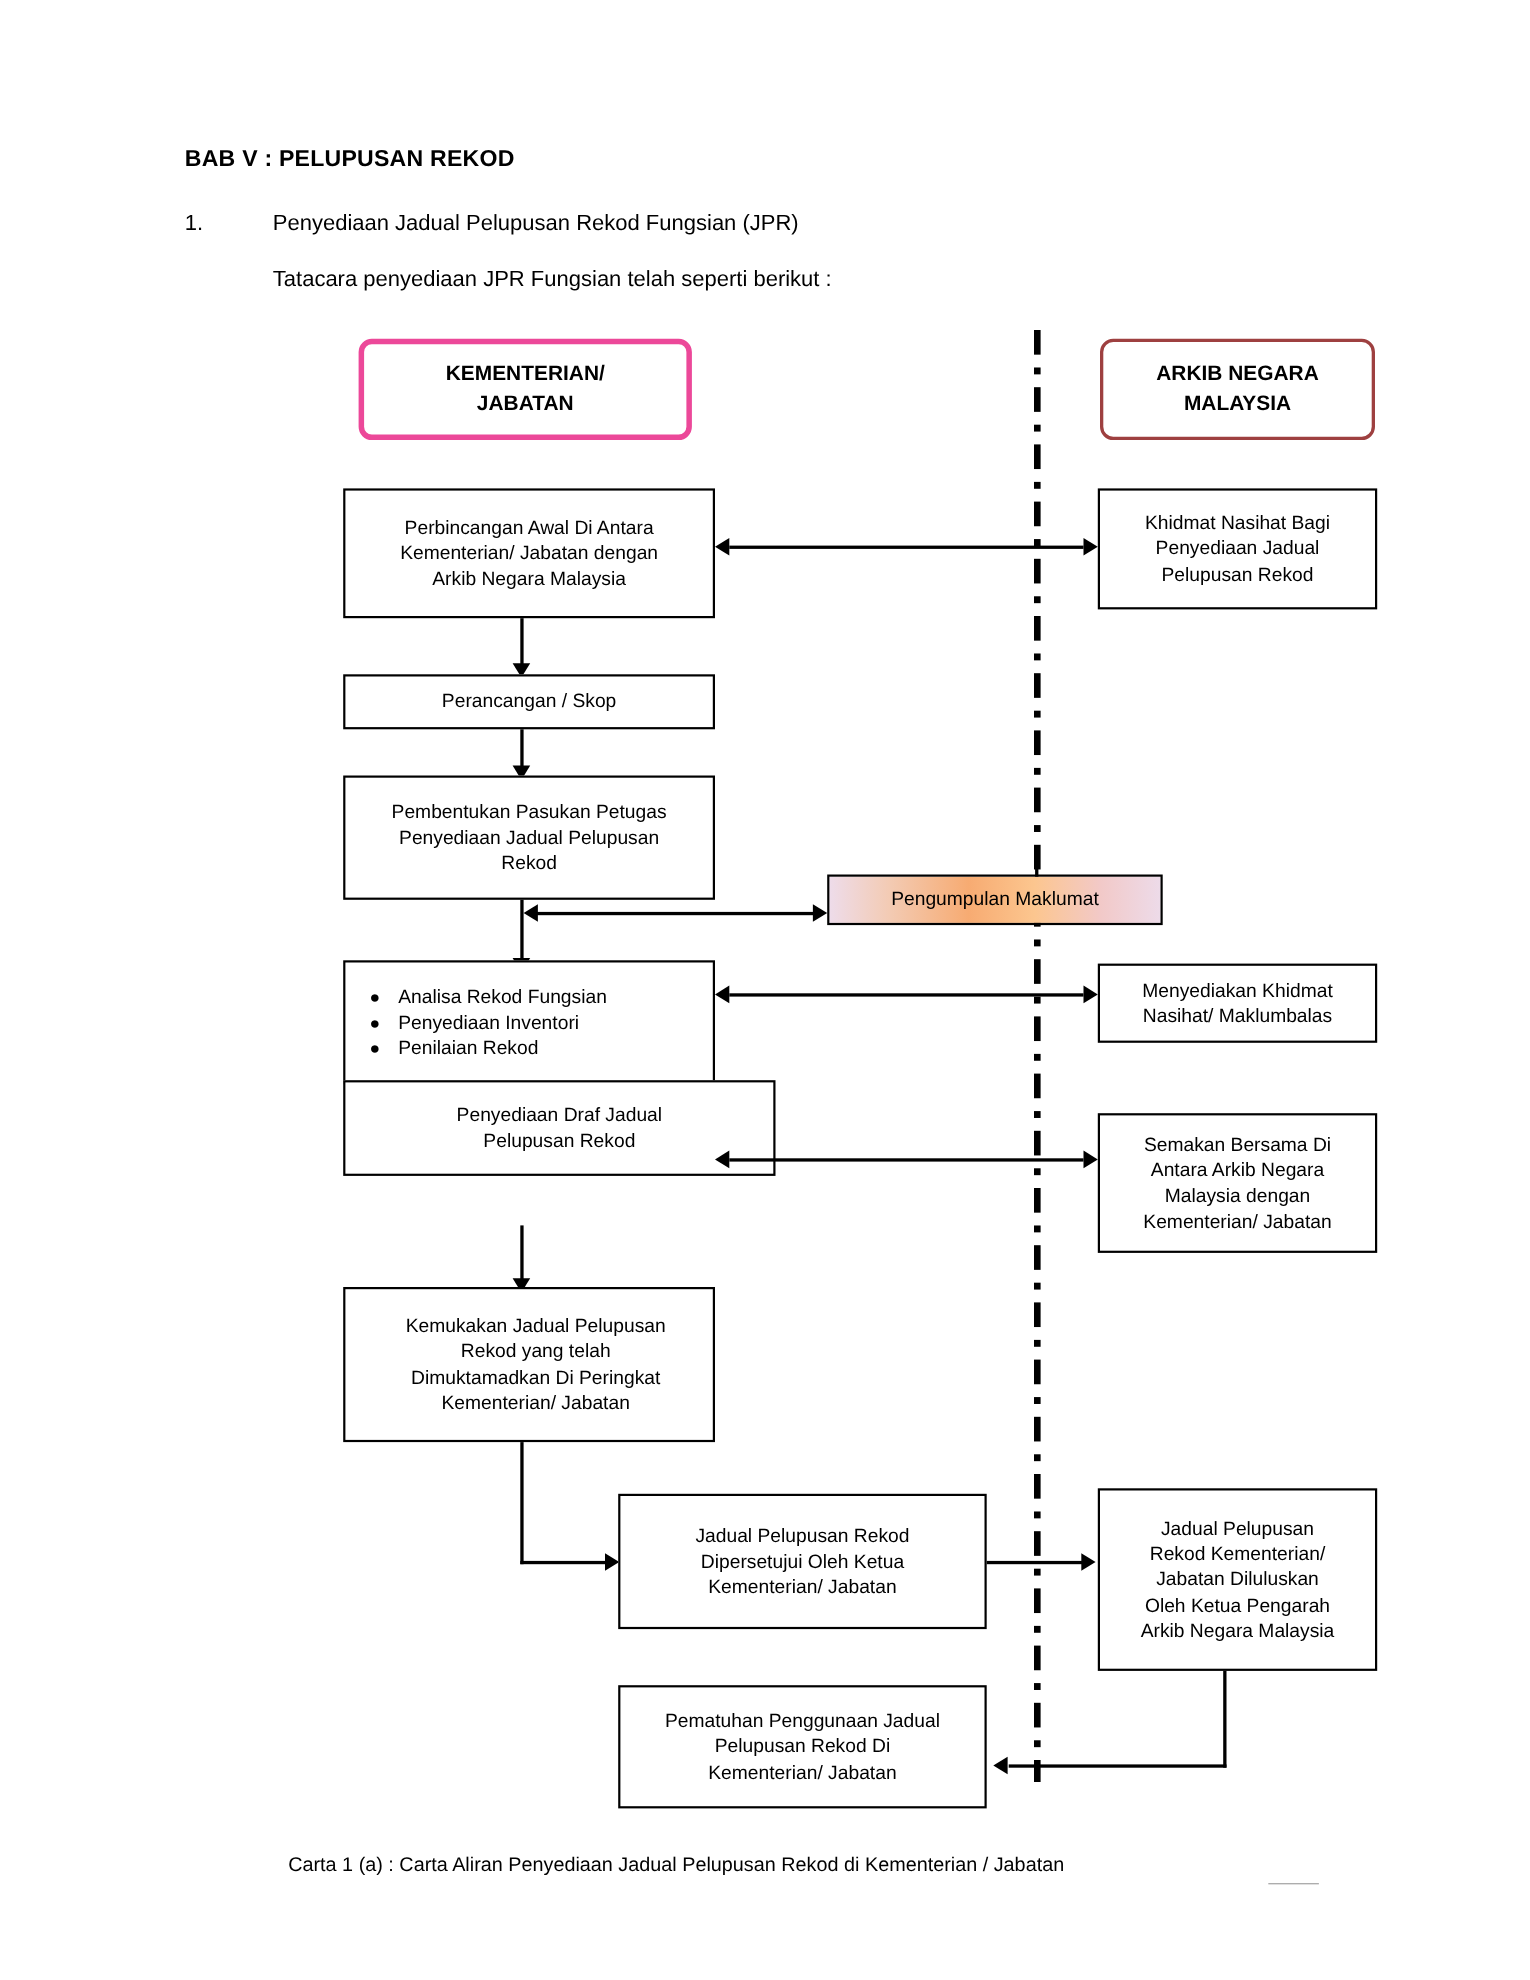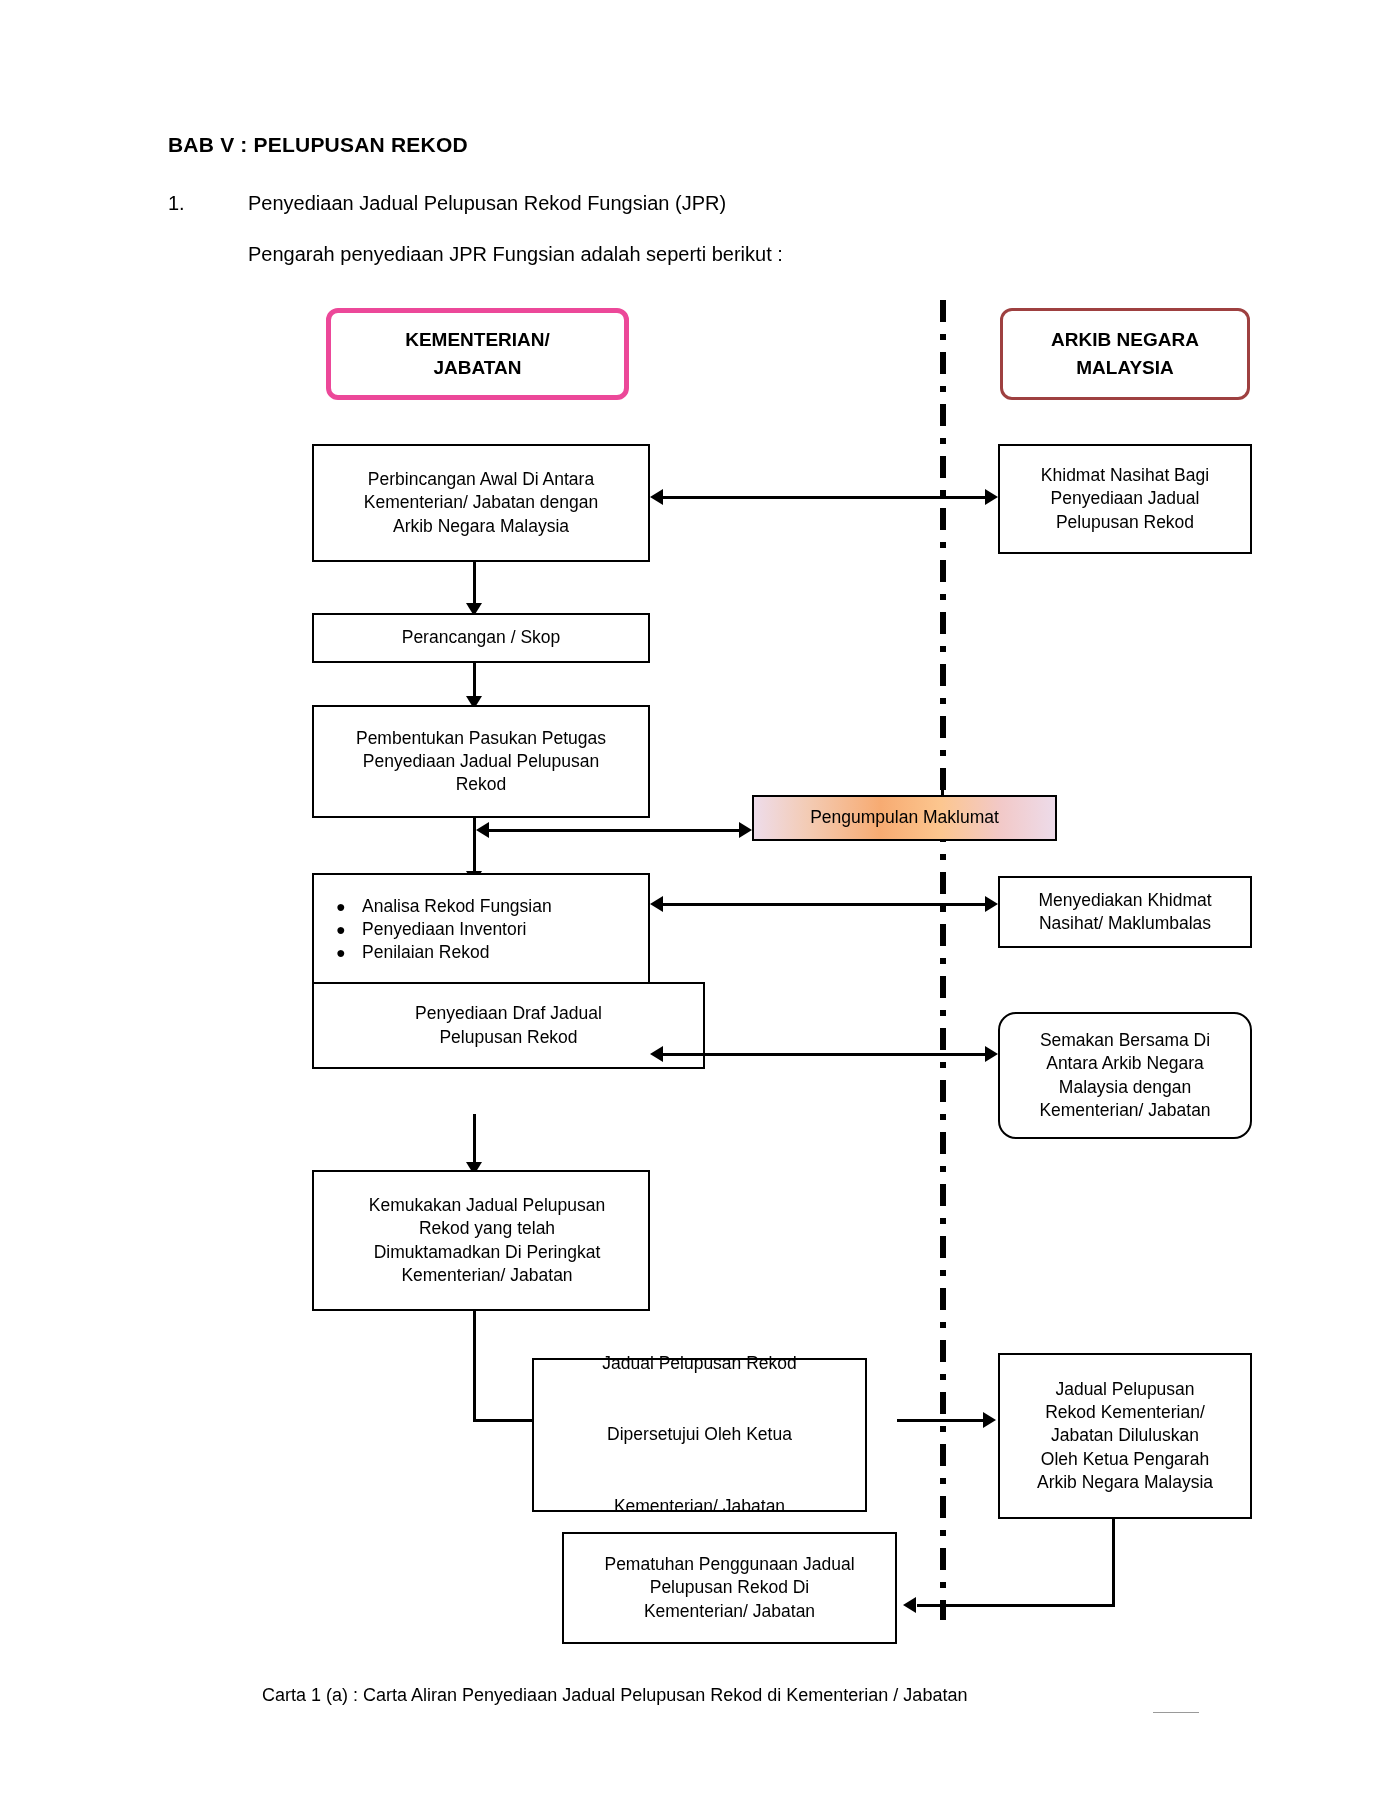--- a/index.html
+++ b/index.html
@@ -181,21 +181,21 @@
     height: 1px;
     background: #9a9a9a;
   }
 </style>
 </head>
 <body>
 
 <div id="doc-title">BAB V : PELUPUSAN REKOD</div>
 <div id="section-number">1.</div>
 <div id="section-title">Penyediaan Jadual Pelupusan Rekod Fungsian (JPR)</div>
-<div id="section-sub">Pengarah penyediaan JPR Fungsian adalah seperti berikut :</div>
+<div id="section-sub">Tatacara penyediaan JPR Fungsian telah seperti berikut :</div>
 
 <div id="flowchart">
 
   <div id="swimlane-divider"></div>
 
   <div class="lane-header" id="lane-header-left" style="left:326px; top:308px; width:303px; height:92px;">
     <span class="ln">KEMENTERIAN/</span>
     <span class="ln">JABATAN</span>
   </div>
 
@@ -274,21 +274,21 @@
   <div class="arrow right" style="left:985px; top:896px;"></div>
 
   <div class="vline" style="left:473px; top:986px; height:40px;"></div>
   <div class="arrow down" style="left:466px; top:1019px;"></div>
 
   <div class="node" id="node-draf-jadual" style="left:312px; top:982px; width:393px; height:87px;">
     <span class="ln">Penyediaan Draf Jadual</span>
     <span class="ln">Pelupusan Rekod</span>
   </div>
 
-  <div class="node" id="node-semakan-bersama" style="left:998px; top:1012px; width:254px; height:127px;border-radius:18px;">
+  <div class="node" id="node-semakan-bersama" style="left:998px; top:1012px; width:254px; height:127px;">
     <span class="ln">Semakan Bersama Di</span>
     <span class="ln">Antara Arkib Negara</span>
     <span class="ln">Malaysia dengan</span>
     <span class="ln">Kementerian/ Jabatan</span>
   </div>
 
   <div class="hline" style="left:663px; top:1053px; width:322px;"></div>
   <div class="arrow left" style="left:650px; top:1046px;"></div>
   <div class="arrow right" style="left:985px; top:1046px;"></div>
 
@@ -299,21 +299,21 @@
     <span class="ln">Kemukakan Jadual Pelupusan</span>
     <span class="ln">Rekod yang telah</span>
     <span class="ln">Dimuktamadkan Di Peringkat</span>
     <span class="ln">Kementerian/ Jabatan</span>
   </div>
 
   <div class="vline" style="left:473px; top:1311px; height:111px;"></div>
   <div class="hline" style="left:473px; top:1419px; width:80px;"></div>
   <div class="arrow right" style="left:550px; top:1412px;"></div>
 
-  <div class="node" id="node-dipersetujui" style="left:532px; top:1358px; width:335px; height:154px;gap:48px;">
+  <div class="node" id="node-dipersetujui" style="left:562px; top:1358px; width:335px; height:123px;">
     <span class="ln">Jadual Pelupusan Rekod</span>
     <span class="ln">Dipersetujui Oleh Ketua</span>
     <span class="ln">Kementerian/ Jabatan</span>
   </div>
 
   <div class="node" id="node-diluluskan" style="left:998px; top:1353px; width:254px; height:166px;align-items:center;">
     <span class="ln">Jadual Pelupusan</span>
     <span class="ln">Rekod Kementerian/</span>
     <span class="ln">Jabatan Diluluskan</span>
     <span class="ln">Oleh Ketua Pengarah</span>

